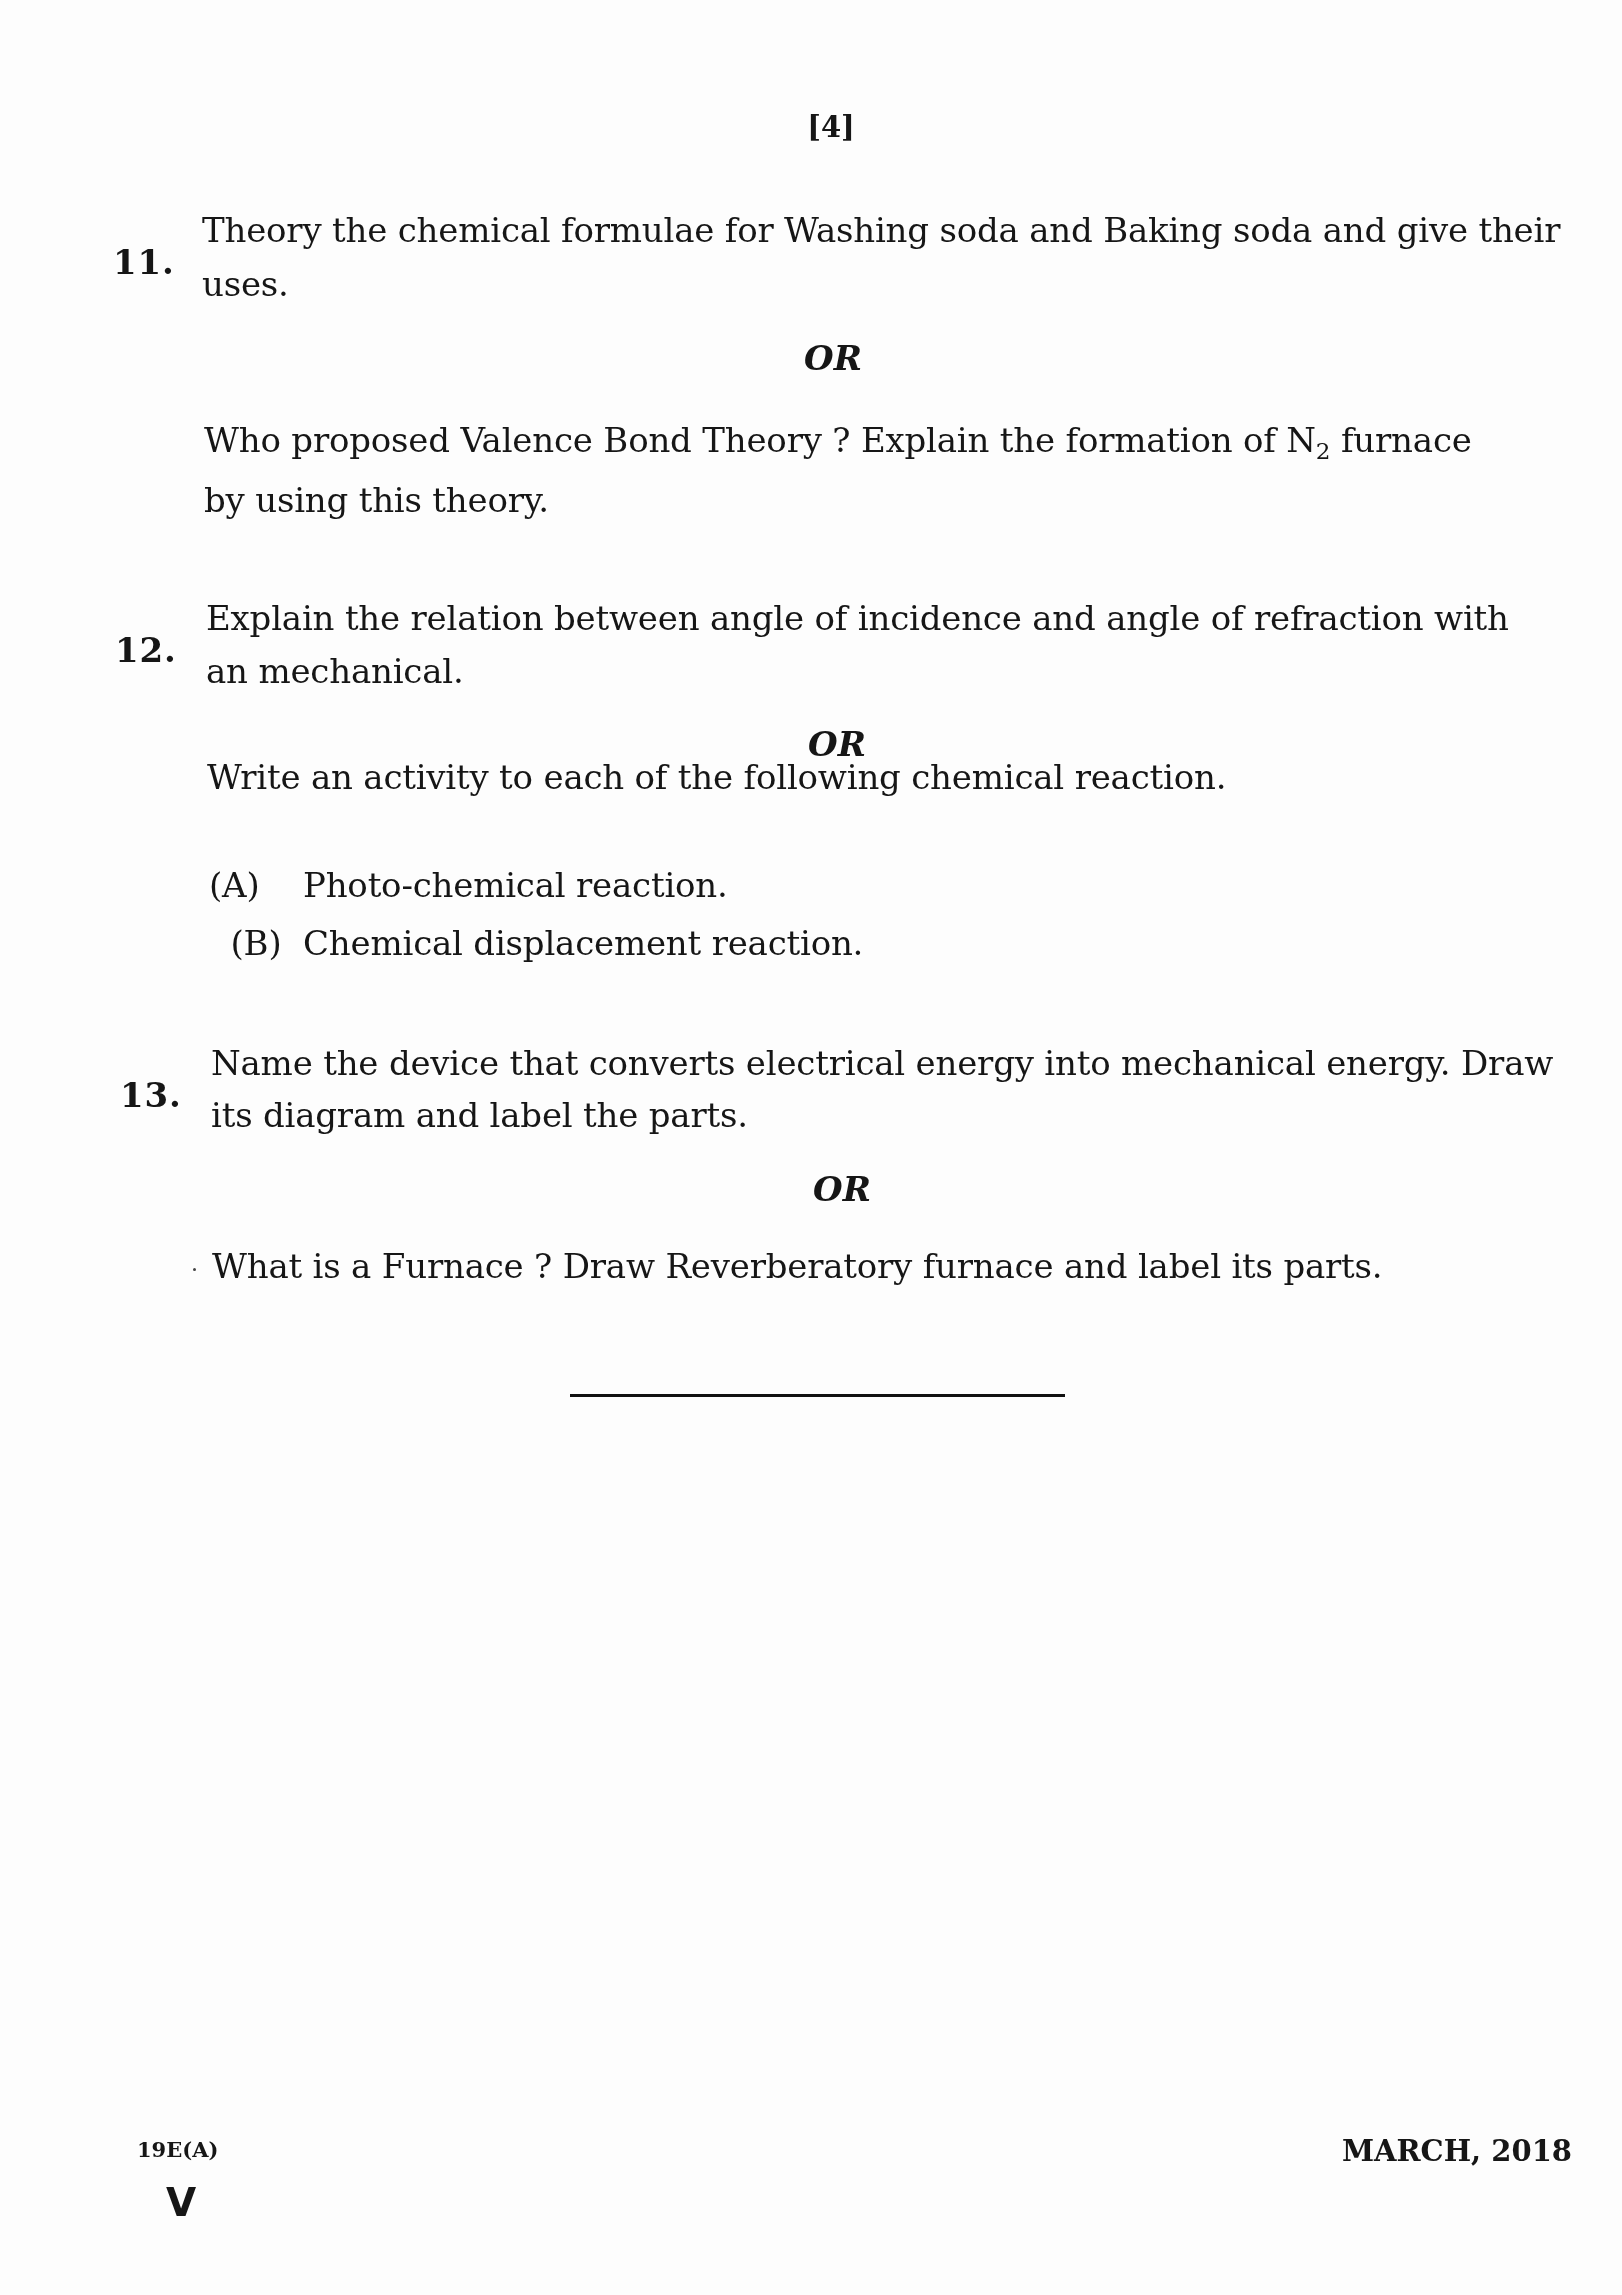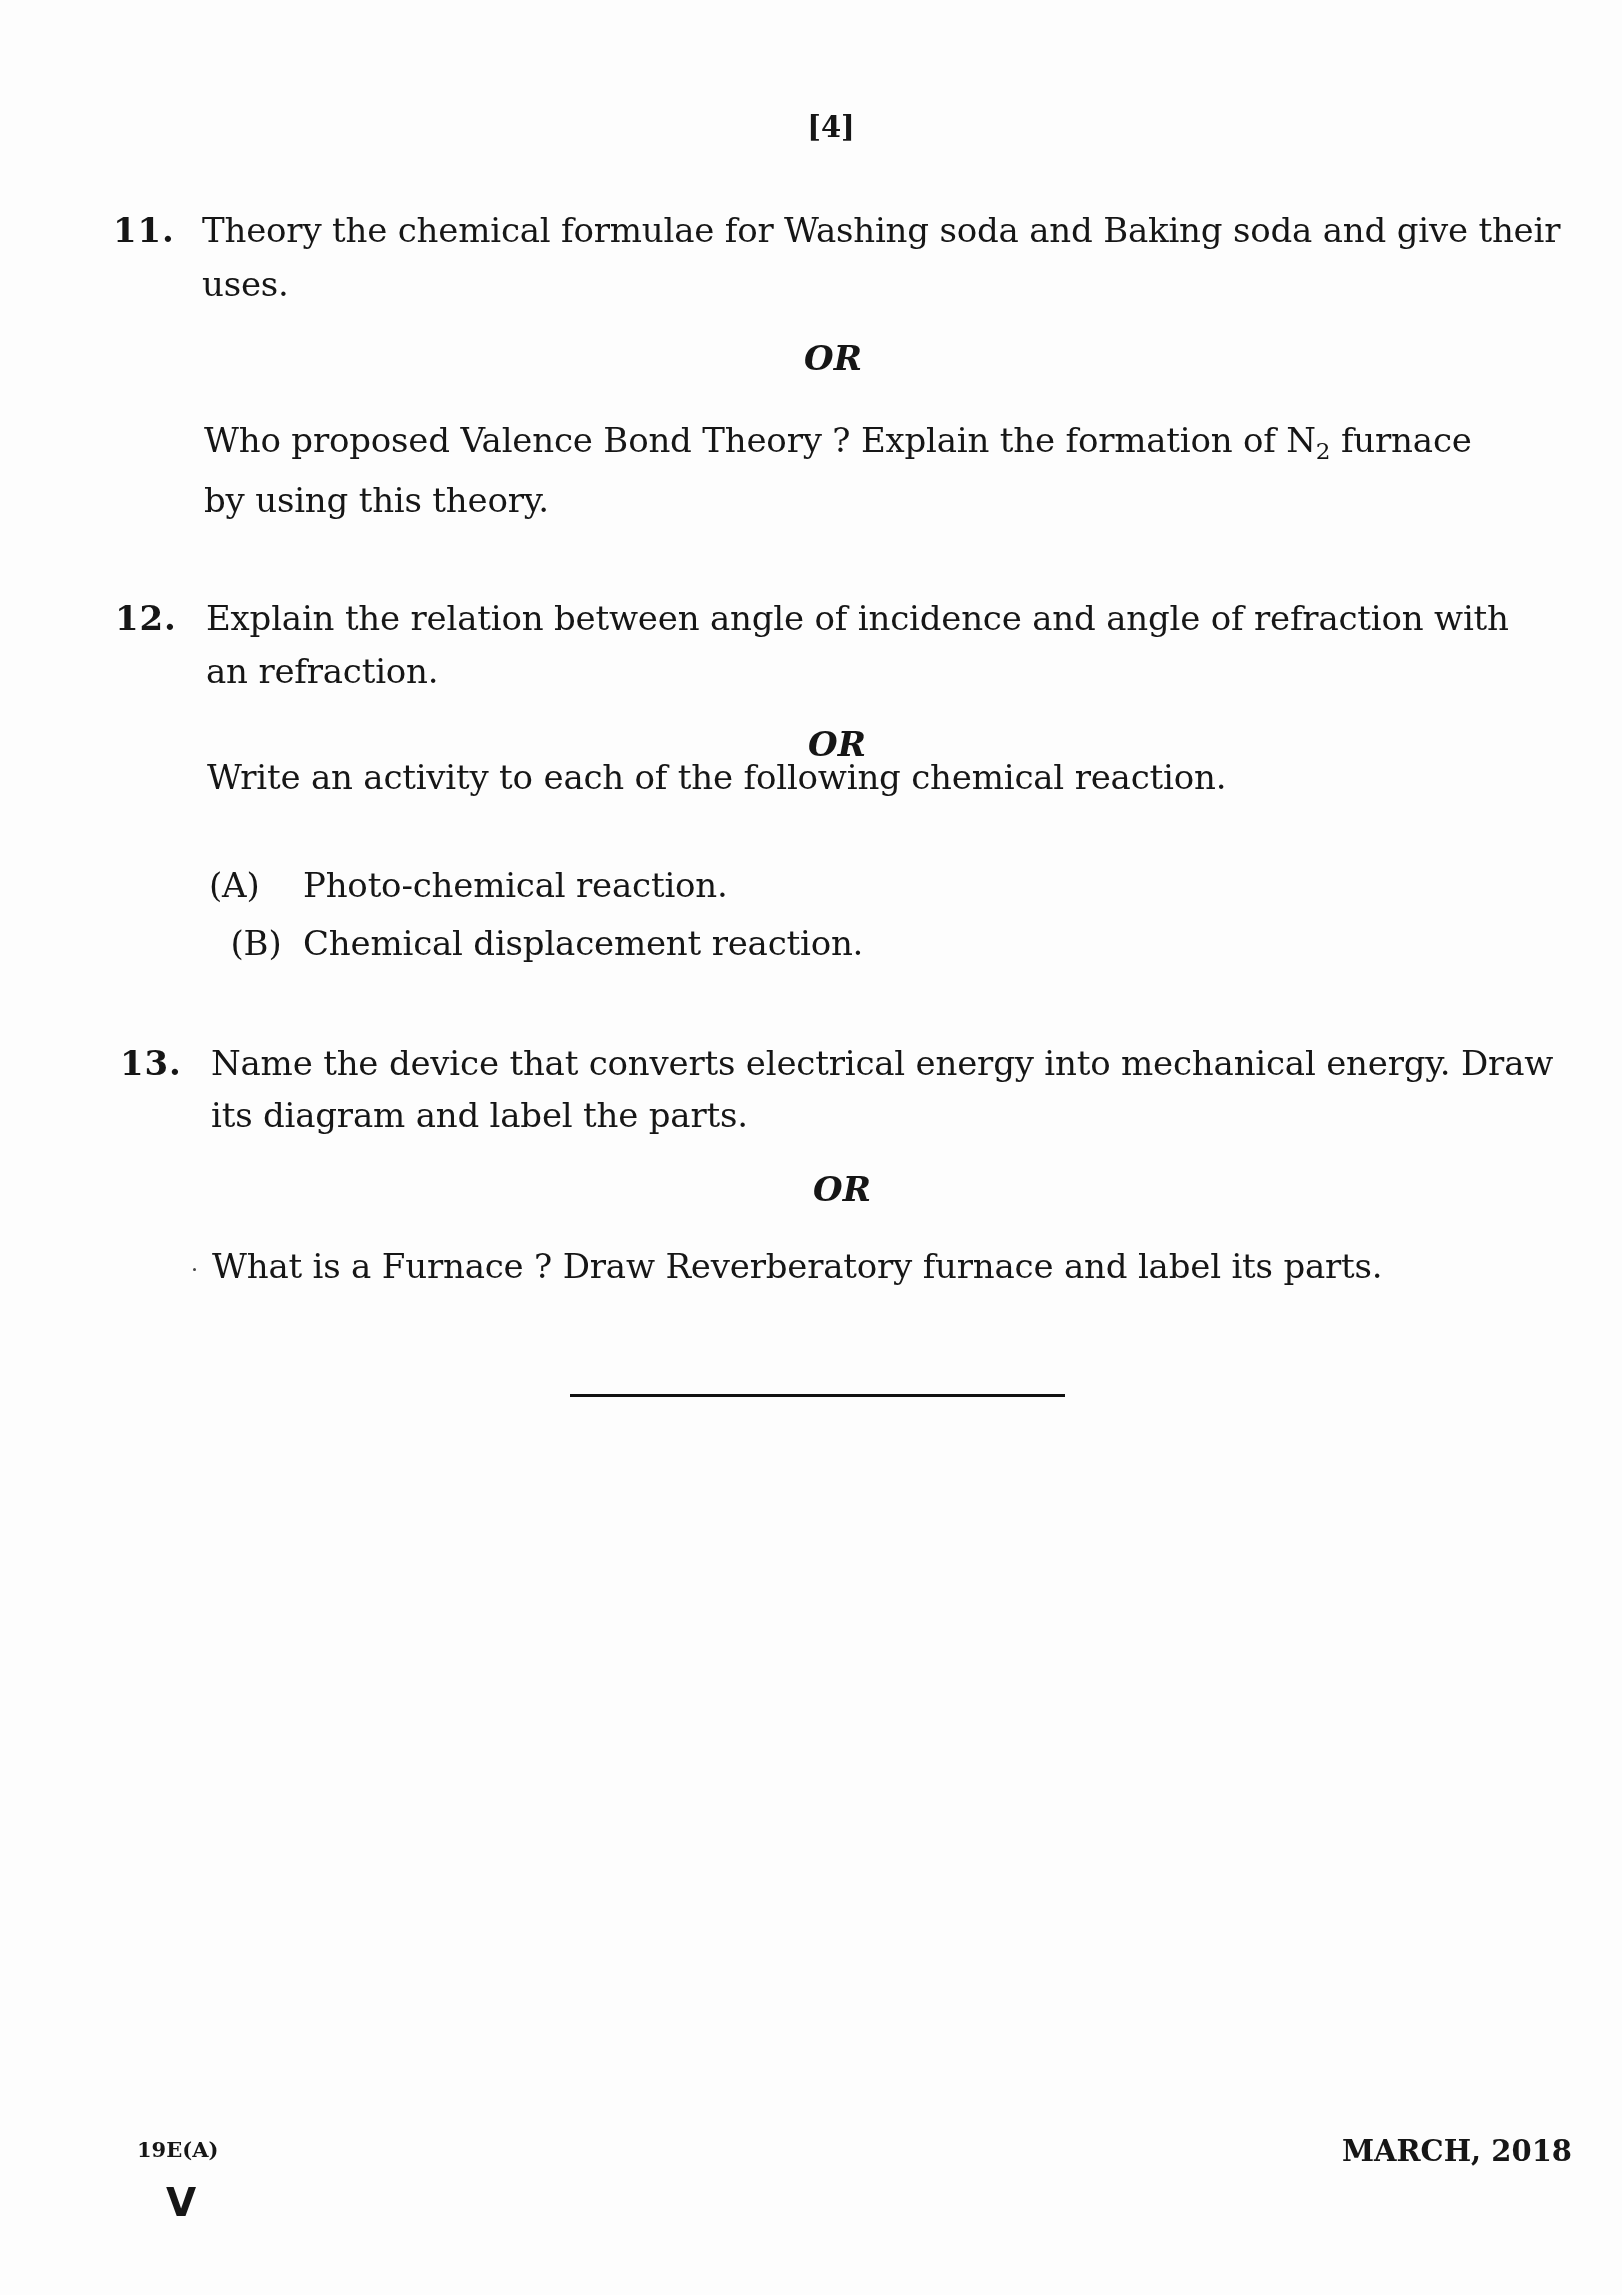--- a/index.html
+++ b/index.html
@@ -24,20 +24,21 @@
     .q {
       position: absolute;
       left: 0;
       width: 1622px;
     }
     .q-num {
       position: absolute;
       font-size: 34px;
       font-weight: bold;
       letter-spacing: 0.9px;
+      margin-top: 32px;
     }
     .line {
       position: absolute;
       font-size: 34px;
       white-space: nowrap;
       letter-spacing: -0.2px;
     }
     .or {
       position: absolute;
       width: 1622px;
@@ -99,21 +100,21 @@
   <span class="line" style="left:202px; top:210px;">Theory the chemical formulae for Washing soda and Baking soda and give their</span>
   <span class="line" style="left:202px; top:264px;">uses.</span>
   <div class="or" style="top:338px; left:22px;">OR</div>
   <span class="line" style="left:204px; top:420px;"><span>Who proposed Valence Bond Theory ? Explain the formation of N</span><sub>2</sub><span> furnace</span></span>
   <span class="line" style="left:204px; top:480px;">by using this theory.</span>
 </div>
 
 <div class="q">
   <span class="q-num" style="left:115px; top:598px;">12.</span>
   <span class="line" style="left:206px; top:598px;">Explain the relation between angle of incidence and angle of refraction with</span>
-  <span class="line" style="left:206px; top:651px;">an refraction.</span>
+  <span class="line" style="left:206px; top:651px;">an mechanical.</span>
   <div class="or" style="top:724px; left:26px;">OR</div>
   <span class="line" style="left:207px; top:757px;">Write an activity to each of the following chemical reaction.</span>
   <span class="line" style="left:209px; top:865px;"><span class="opt-label">(A)</span><span>Photo-chemical reaction.</span></span>
   <span class="line" style="left:209px; top:923px;text-align:center;"><span class="opt-label">(B)</span><span>Chemical displacement reaction.</span></span>
 </div>
 
 <div class="q">
   <span class="q-num" style="left:120px; top:1043px;">13.</span>
   <span class="line" style="left:211px; top:1043px;">Name the device that converts electrical energy into mechanical energy. Draw</span>
   <span class="line" style="left:211px; top:1095px;">its diagram and label the parts.</span>

